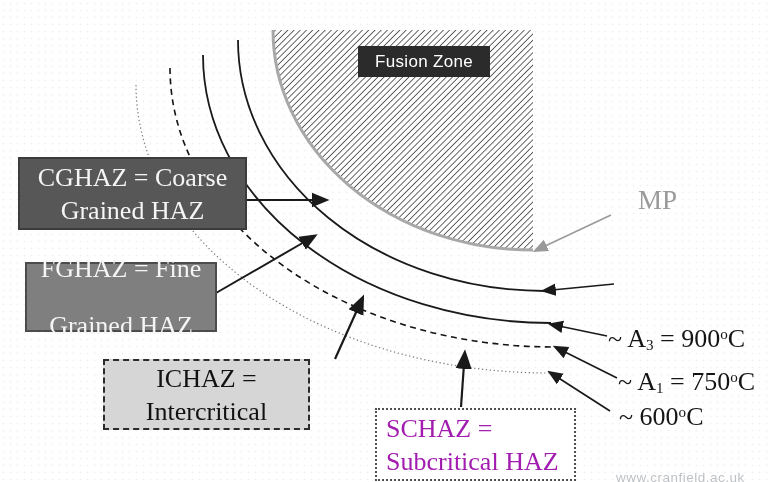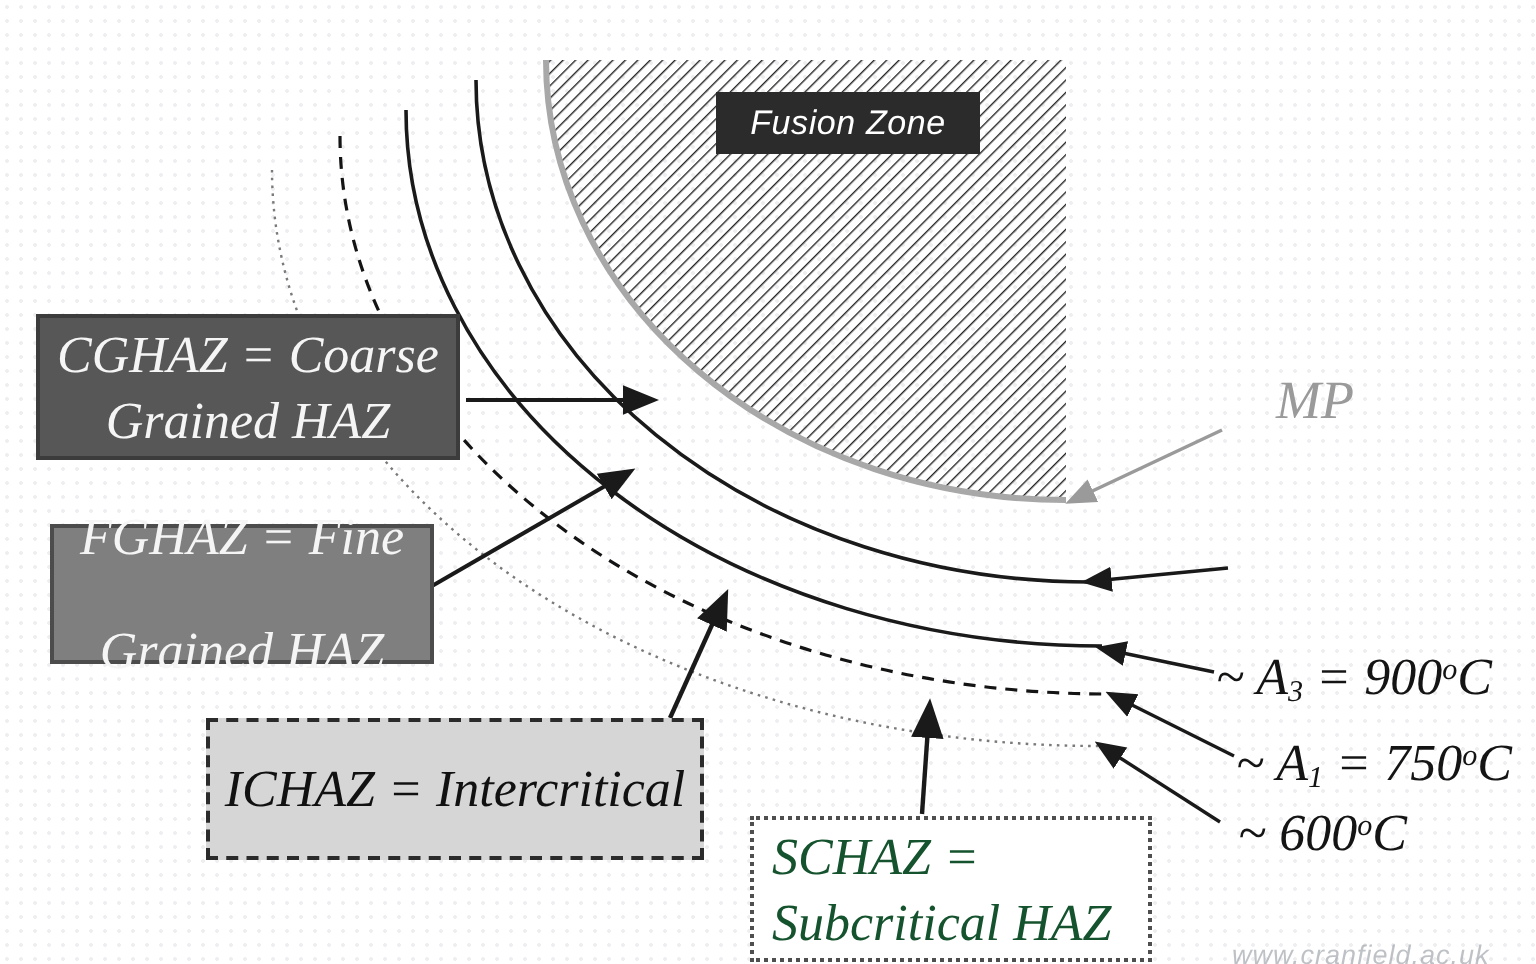--- a/index.html
+++ b/index.html
@@ -5,50 +5,49 @@
   html,body { margin:0; padding:0; }
   .stage {
     position: relative;
     width: 768px;
     height: 482px;
     overflow: hidden;
     background-color: #ffffff;
     background-image: radial-gradient(circle, rgba(130,130,150,0.13) 0.8px, transparent 1.1px);
     background-size: 7px 7px;
     font-family: "Liberation Serif", serif;
-    font-style: italic;
   }
   .layer { position:absolute; left:0; top:0; }
   .box {
     position: absolute;
     box-sizing: border-box;
     display: flex;
     flex-direction: column;
     align-items: center;
     justify-content: center;
     text-align: center;
     font-size: 26px;
     line-height: 33px;
     font-family: "Liberation Serif", serif;
   }
   .box-cghaz {
-    left: 18px; top: 157px; width: 212px; height: 73px;
+    left: 18px; top: 157px; width: 229px; height: 73px;
     background: #575757; border: 2px solid #3c3c3c; color: #f5f5f5;
   }
   .box-fghaz {
     left: 25px; top: 262px; width: 192px; height: 70px;
     background: #7f7f7f; border: 2px solid #4c4c4c; color: #f5f5f5; gap: 24px;
   }
   .box-ichaz {
-    left: 103px; top: 359px; width: 249px; height: 71px;
+    left: 103px; top: 359px; width: 207px; height: 71px;
     background: #d6d6d6; border: 2px dashed #2b2b2b; color: #111111; align-items: center;
   }
   .box-schaz {
     left: 375px; top: 408px; width: 201px; height: 73px;
-    background: #ffffff; border: 2px dotted #4f4f4f; color: #14532d;
+    background: #ffffff; border: 2px dotted #4f4f4f; color: #a21caf;
     align-items: flex-start; text-align: left; padding-left: 9px;
   }
   .fusion-label {
     position: absolute; left: 358px; top: 46px; width: 132px; height: 31px;
     background: #2b2b2b; color: #ffffff;
     font-family: "Liberation Sans", sans-serif;
     font-size: 17px; line-height: 31px; text-align: center; letter-spacing: 0.3px;
   }
   .temp-label {
     position: absolute;

